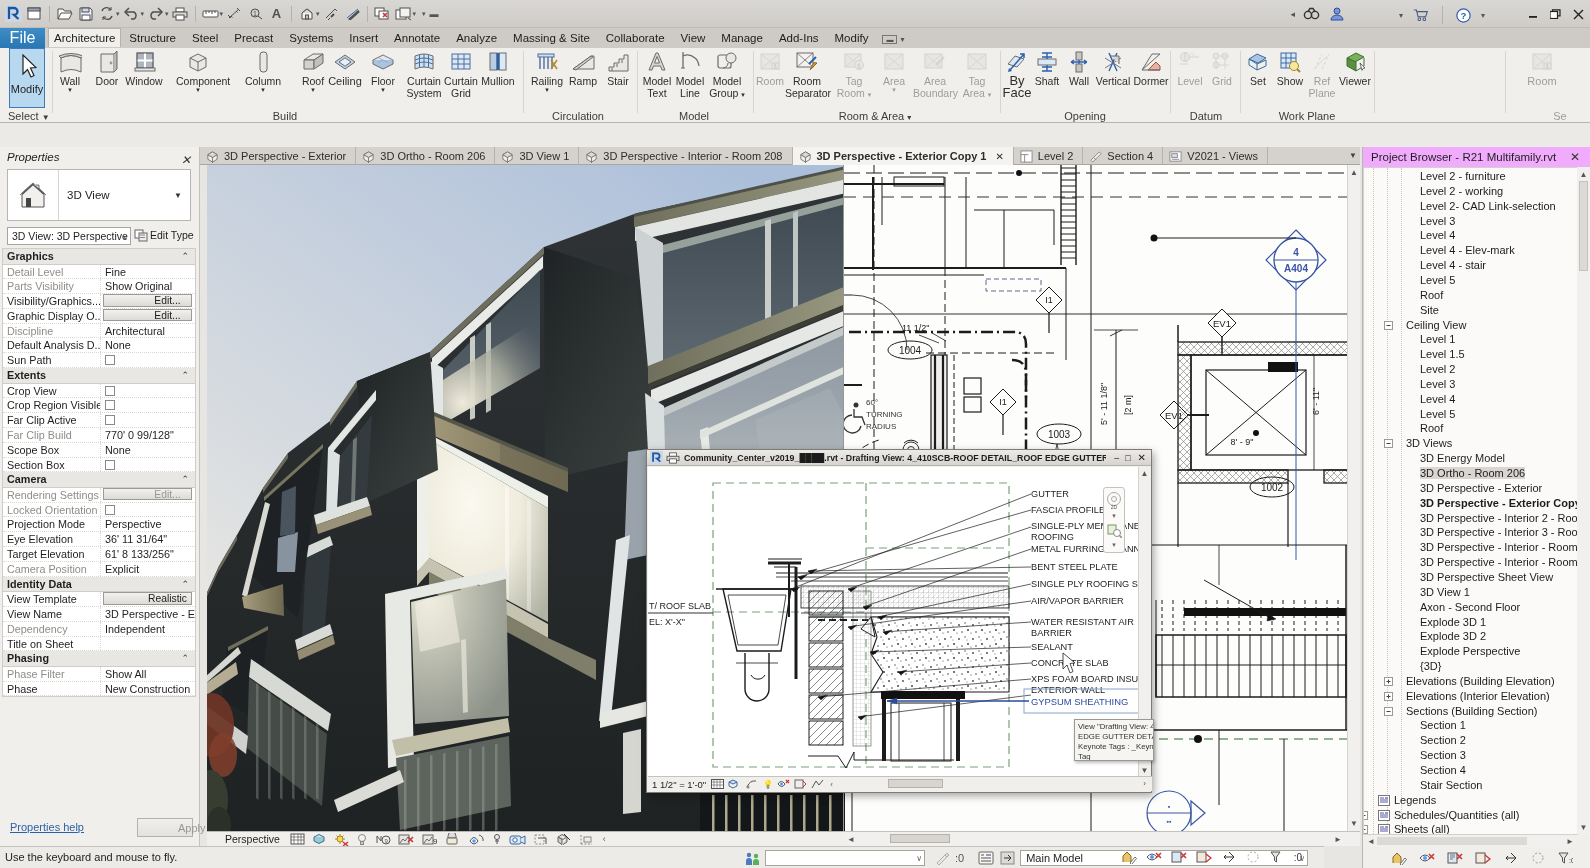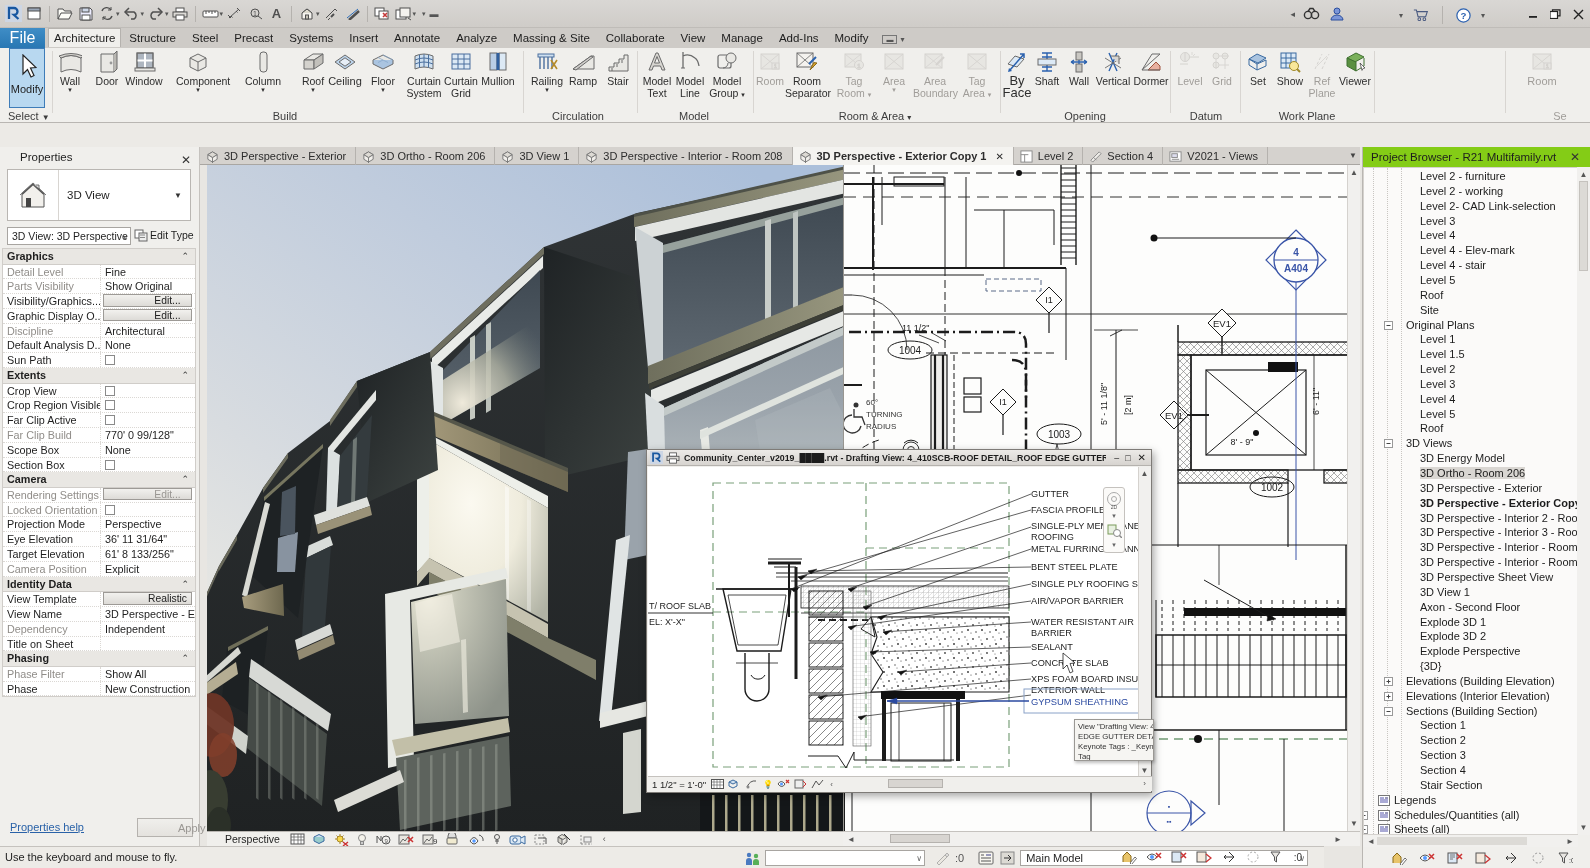--- a/index.html
+++ b/index.html
@@ -20,21 +20,21 @@
 
 #ribbon { left:0;top:48px;width:1590px;height:75px;background:#f0efec;border-bottom:1px solid #b9b6b2; }
 .rsep { position:absolute;top:3px;width:1px;height:62px;background:#d8d5d1; }
 .rlabel { position:absolute;top:62px;font-size:11px;color:#3c3c3c;text-align:center;white-space:nowrap; }
 .rbtn { position:absolute;top:2px;text-align:center;font-size:11px;color:#2e2e2e;line-height:12px; }
 .rbtn .ic { margin:0 auto 2px; }
 .gray { color:#a09d99 !important; }
 .gray svg * { stroke:#b5b2ae !important; fill:#dedcd8 !important; }
 
 #props { left:0;top:147px;width:200px;height:699px;background:#f0efec;border-right:1px solid #c5c2be; }
-#props .hdr { height:20px;line-height:20px;padding-left:20px;font-size:11.5px;color:#222; }
+#props .hdr { height:20px;line-height:20px;padding-left:7px;font-size:11.5px;color:#222;font-style:italic; }
 #props .hdr .x { position:absolute;right:8px;top:3px;color:#333;font-size:12px; }
 .typesel { position:absolute;left:7px;top:22px;width:184px;height:52px;background:#fff;border:1px solid #b9b6b2;display:flex; }
 .typesel .img { width:51px;height:50px;border-right:1px solid #d8d5d1;display:flex;align-items:center;justify-content:center; }
 .typesel .nm { flex:1;display:flex;align-items:center;padding-left:8px;font-size:11.5px; }
 .typesel .dd { width:16px;display:flex;align-items:center;color:#333;font-size:8px; }
 .combo { position:absolute;left:7px;top:80px;width:124px;height:18px;background:#fff;border:1px solid #a8a5a1;font-size:10.5px;line-height:16px;padding-left:4px;white-space:nowrap;overflow:hidden; }
 .combo .vv { position:absolute;right:2px;top:2px;font-size:8px;color:#444; }
 .edittype { position:absolute;left:134px;top:80px;width:62px;height:18px;font-size:10.5px;line-height:16px;white-space:nowrap;overflow:hidden; }
 .pgrid { position:absolute;left:2px;top:101px;width:194px;background:#fff;border:1px solid #d0cdc9; }
 .prow { display:flex;height:14.8px;border-bottom:1px dotted #dbd8d4;font-size:10.8px; }
@@ -54,21 +54,21 @@
 .vtab { float:left;height:18px;line-height:17px;padding:0 9px 0 6px;font-size:11px;color:#2c2c2c;border-right:1px solid #b5b2ae;display:flex;align-items:center;gap:5px; }
 .vtab.act { background:#f4f3f0;font-weight:bold; }
 
 #vp3d { left:207px;top:165px;width:636px;height:666px;overflow:hidden; }
 #vpplan { left:843px;top:165px;width:504px;height:666px;background:#fdfdfc;overflow:hidden;border-left:1px solid #989691; }
 #vpscroll { left:1347px;top:165px;width:13px;height:666px;background:#f1f0ee;border-left:1px solid #d5d2ce; }
 #persbar { left:207px;top:831px;width:636px;height:15px;background:#f0efec;border-top:1px solid #b9b6b2;display:flex;align-items:center;font-size:10.5px; }
 #planhscroll { left:843px;top:831px;width:517px;height:15px;background:#f1f0ee;border-top:1px solid #c5c2be; }
 
 #browser { left:1362px;top:147px;width:228px;height:721px;background:#f0efec;border-left:1px solid #b9b6b2; }
-#browser .hdr { height:20px;line-height:20px;padding-left:8px;font-size:11.5px;background:#84cc16; }
+#browser .hdr { height:20px;line-height:20px;padding-left:8px;font-size:11.5px;background:#f0abfc; }
 #browser .tree { position:absolute;left:0;top:20px;width:215px;height:668px;background:#fbfaf9;border:1px solid #d5d2ce;overflow:hidden; }
 .titem { position:absolute;font-size:11px;white-space:nowrap;color:#1c1c1c; }
 #browser .vs { position:absolute;right:0px;top:20px;width:13px;height:668px;background:#f1f0ee; }
 
 #statusbar { left:0;top:846px;width:1324px;height:22px;background:#edebe7;border-top:1px solid #c5c2be;font-size:11px; }
 
 .scrollarrow { color:#555;font-size:8px;text-align:center; }
 svg.icon { display:block; }
 
 #fwin { left:646px;top:449px;width:506px;height:344px;background:#f0efec;border:1px solid #7e7b77;box-shadow:2px 3px 8px rgba(0,0,0,0.35); }
@@ -1268,21 +1268,21 @@
 <div class="titem" style="left:56px;top:61.400000000000006px;">Level 4</div>
 <div class="titem" style="left:56px;top:76.25px;">Level 4 - Elev-mark</div>
 <div class="titem" style="left:56px;top:91.1px;">Level 4 - stair</div>
 <div class="titem" style="left:56px;top:105.94999999999999px;">Level 5</div>
 <div class="titem" style="left:56px;top:120.79999999999998px;">Roof</div>
 <div class="titem" style="left:56px;top:135.64999999999998px;">Site</div>
 <svg style="position:absolute;left:20px;top:152.49999999999997px" width="9" height="9" viewBox="0 0 9 9">
         <rect x="0.5" y="0.5" width="8" height="8" fill="#fff" stroke="#999"></rect>
         <path d="M2.5 4.5 h4" stroke="#444"></path>
       </svg>
-<div class="titem" style="left:42px;top:150.49999999999997px;">Original Plans</div>
+<div class="titem" style="left:42px;top:150.49999999999997px;">Ceiling View</div>
 <div class="titem" style="left:56px;top:165.34999999999997px;">Level 1</div>
 <div class="titem" style="left:56px;top:180.19999999999996px;">Level 1.5</div>
 <div class="titem" style="left:56px;top:195.04999999999995px;">Level 2</div>
 <div class="titem" style="left:56px;top:209.89999999999995px;">Level 3</div>
 <div class="titem" style="left:56px;top:224.74999999999994px;">Level 4</div>
 <div class="titem" style="left:56px;top:239.59999999999994px;">Level 5</div>
 <div class="titem" style="left:56px;top:254.44999999999993px;">Roof</div>
 <svg style="position:absolute;left:20px;top:271.29999999999995px" width="9" height="9" viewBox="0 0 9 9">
         <rect x="0.5" y="0.5" width="8" height="8" fill="#fff" stroke="#999"></rect>
         <path d="M2.5 4.5 h4" stroke="#444"></path>

